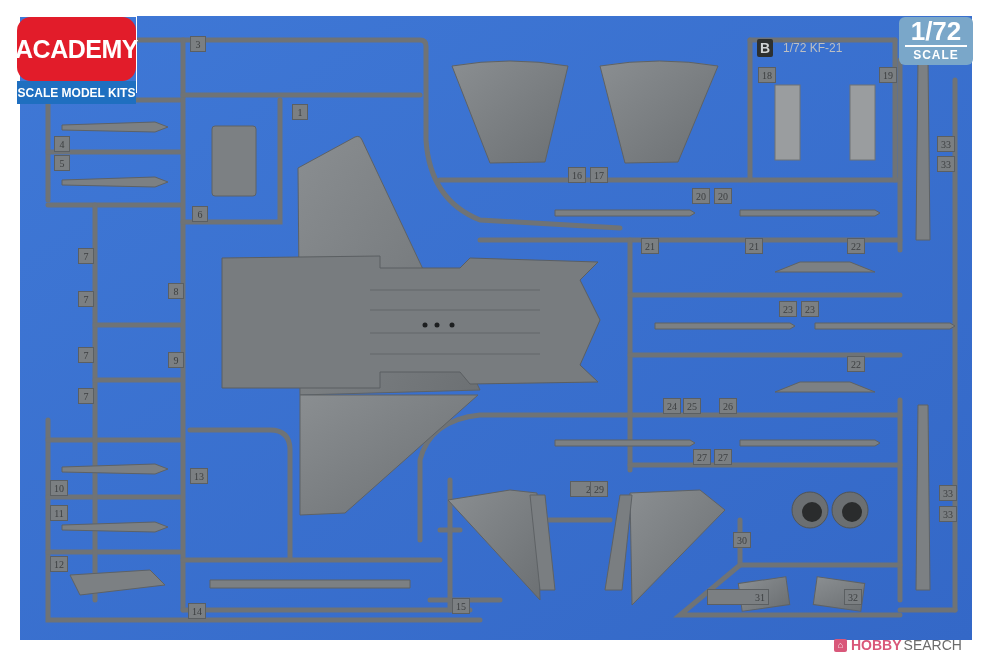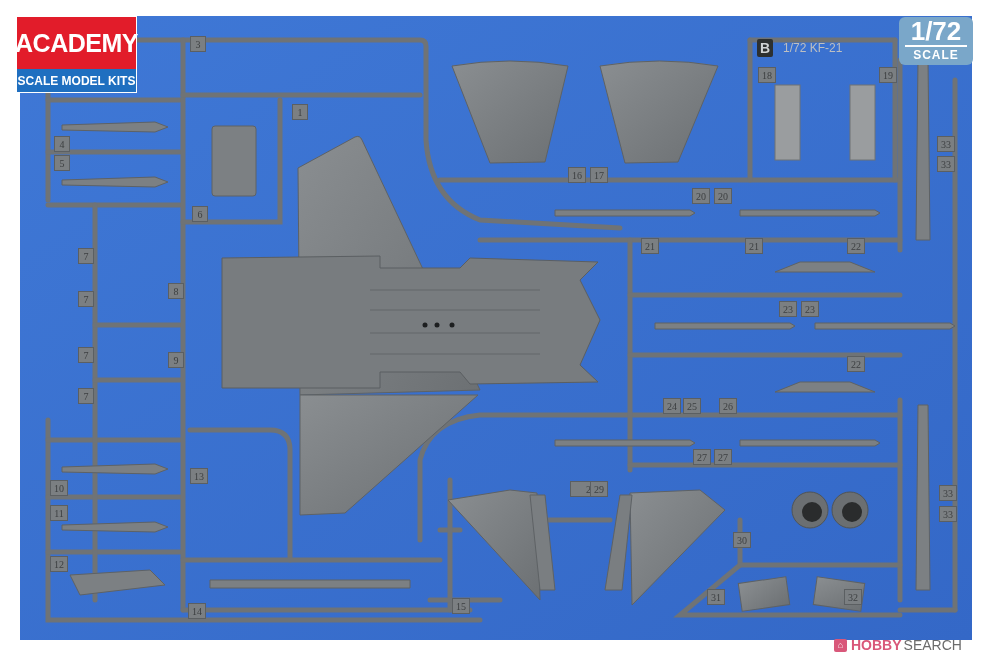--- a/index.html
+++ b/index.html
@@ -1,20 +1,20 @@
 <!DOCTYPE html>
 <html><head>
 <meta charset="utf-8">
 <style>
   html,body{margin:0;padding:0;background:#ffffff;}
   body{width:992px;height:661px;position:relative;overflow:hidden;font-family:"Liberation Sans",sans-serif;}
   .photo{position:absolute;left:20px;top:16px;width:952px;height:624px;background:#3a6fcf;}
   .photo-svg{position:absolute;left:0;top:0;}
   .logo{position:absolute;left:16px;top:16px;width:119px;height:75px;border:1px solid #fff;}
-  .logo-top{height:52px;background:#e21c2a;color:#fff;display:flex;align-items:center;justify-content:center;font-weight:bold;font-size:25px;letter-spacing:-0.5px;font-family:"Liberation Sans",sans-serif;}
+  .logo-top{height:64px;background:#e21c2a;color:#fff;display:flex;align-items:center;justify-content:center;font-weight:bold;font-size:25px;letter-spacing:-0.5px;font-family:"Liberation Sans",sans-serif;border-radius:14px;}
   .logo-bot{height:23px;background:#1f6fc0;color:#fff;display:flex;align-items:center;justify-content:center;font-weight:bold;font-size:12px;font-family:"Liberation Sans",sans-serif;}
   .scale-badge{position:absolute;left:899px;top:17px;width:74px;height:48px;background:#7aa7c9;border-radius:6px;color:#fff;text-align:center;font-family:"Liberation Sans",sans-serif;}
   .scale-num{font-size:26px;font-weight:bold;line-height:28px;margin-top:0;}
   .scale-line{height:2px;background:#fff;margin:0 6px;}
   .scale-word{font-size:12px;font-weight:bold;letter-spacing:1px;line-height:16px;}
   .sprue-tag{position:absolute;left:757px;top:37px;width:140px;height:22px;display:flex;align-items:center;}
   .sprue-letter{width:16px;height:18px;background:#2d3030;color:#cfd2d4;font-weight:bold;font-size:14px;display:flex;align-items:center;justify-content:center;border-radius:2px;font-family:"Liberation Sans",sans-serif;}
   .sprue-kit{margin-left:10px;color:#bdbfc1;font-size:12px;font-family:"Liberation Sans",sans-serif;}
   .watermark{position:absolute;left:834px;top:636px;height:18px;display:flex;align-items:center;font-family:"Liberation Sans",sans-serif;font-size:14px;font-weight:bold;}
   .wm-icon{width:13px;height:13px;background:#d9587a;border-radius:2px;margin-right:4px;color:#fff;font-size:9px;display:flex;align-items:center;justify-content:center;}
@@ -172,21 +172,21 @@
       <div class="pn" style="left: 759px; top: 285px; width: 16px;">23</div>
       <div class="pn" style="left: 781px; top: 285px; width: 16px;">23</div>
       <div class="pn" style="left: 643px; top: 382px; width: 16px;">24</div>
       <div class="pn" style="left: 663px; top: 382px; width: 16px;">25</div>
       <div class="pn" style="left: 699px; top: 382px; width: 16px;">26</div>
       <div class="pn" style="left: 673px; top: 433px; width: 16px;">27</div>
       <div class="pn" style="left: 694px; top: 433px; width: 16px;">27</div>
       <div class="pn" style="left: 550px; top: 465px; width: 16px; padding-left: 12px;">28</div>
       <div class="pn" style="left: 570px; top: 465px; width: 16px;">29</div>
       <div class="pn" style="left: 713px; top: 516px; width: 16px;">30</div>
-      <div class="pn" style="left: 687px; top: 573px; width: 16px;">31</div>
+      <div class="pn" style="left: 687px; top: 573px; width: 16px; padding-left: 44px;">31</div>
       <div class="pn" style="left: 824px; top: 573px; width: 16px;">32</div>
       <div class="pn" style="left: 917px; top: 120px; width: 16px;">33</div>
       <div class="pn" style="left: 917px; top: 140px; width: 16px;">33</div>
       <div class="pn" style="left: 919px; top: 469px; width: 16px;">33</div>
       <div class="pn" style="left: 919px; top: 490px; width: 16px;">33</div>
     </div>
 </div>
 
 <div class="logo">
   <div class="logo-top">ACADEMY</div>

